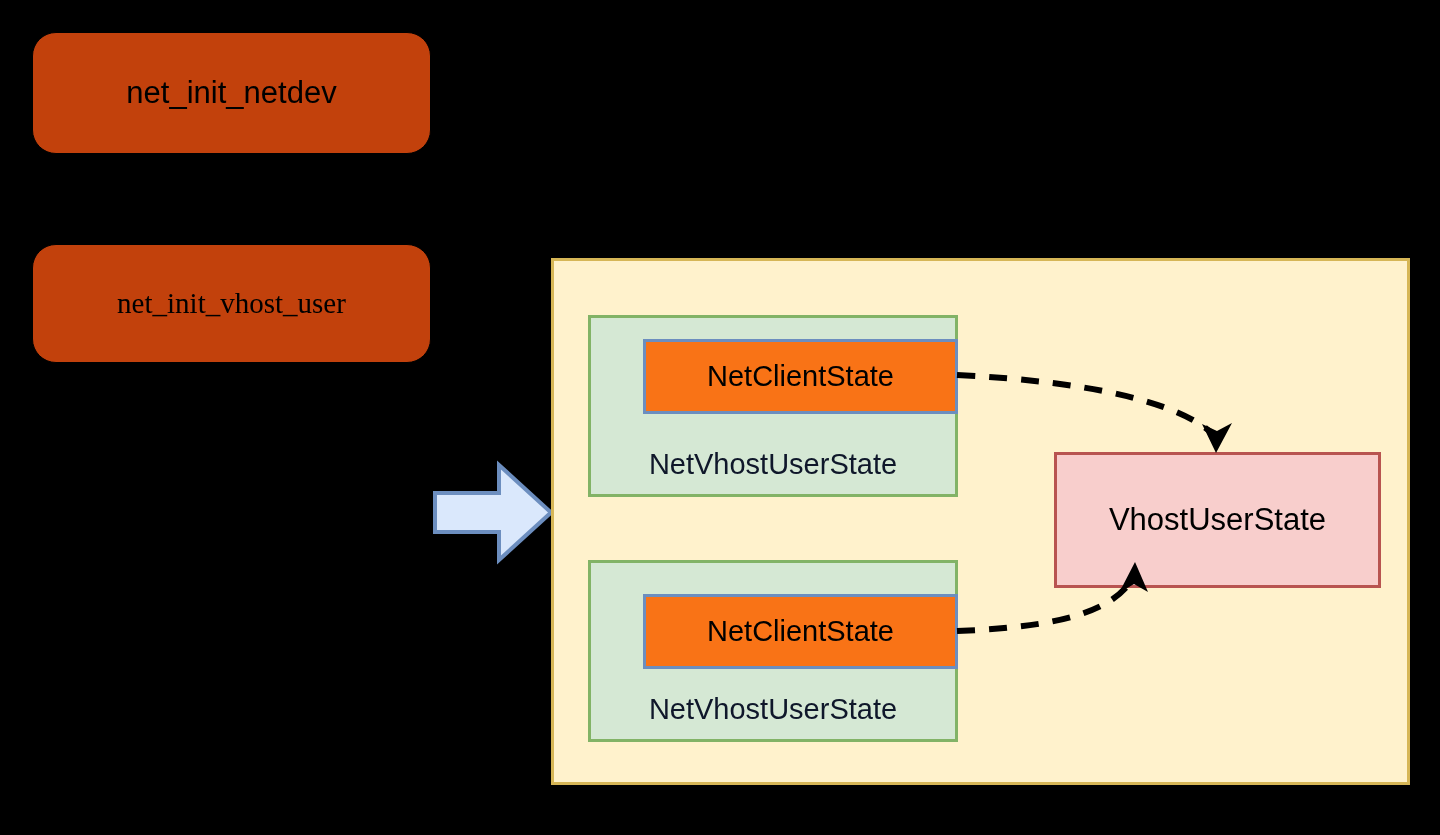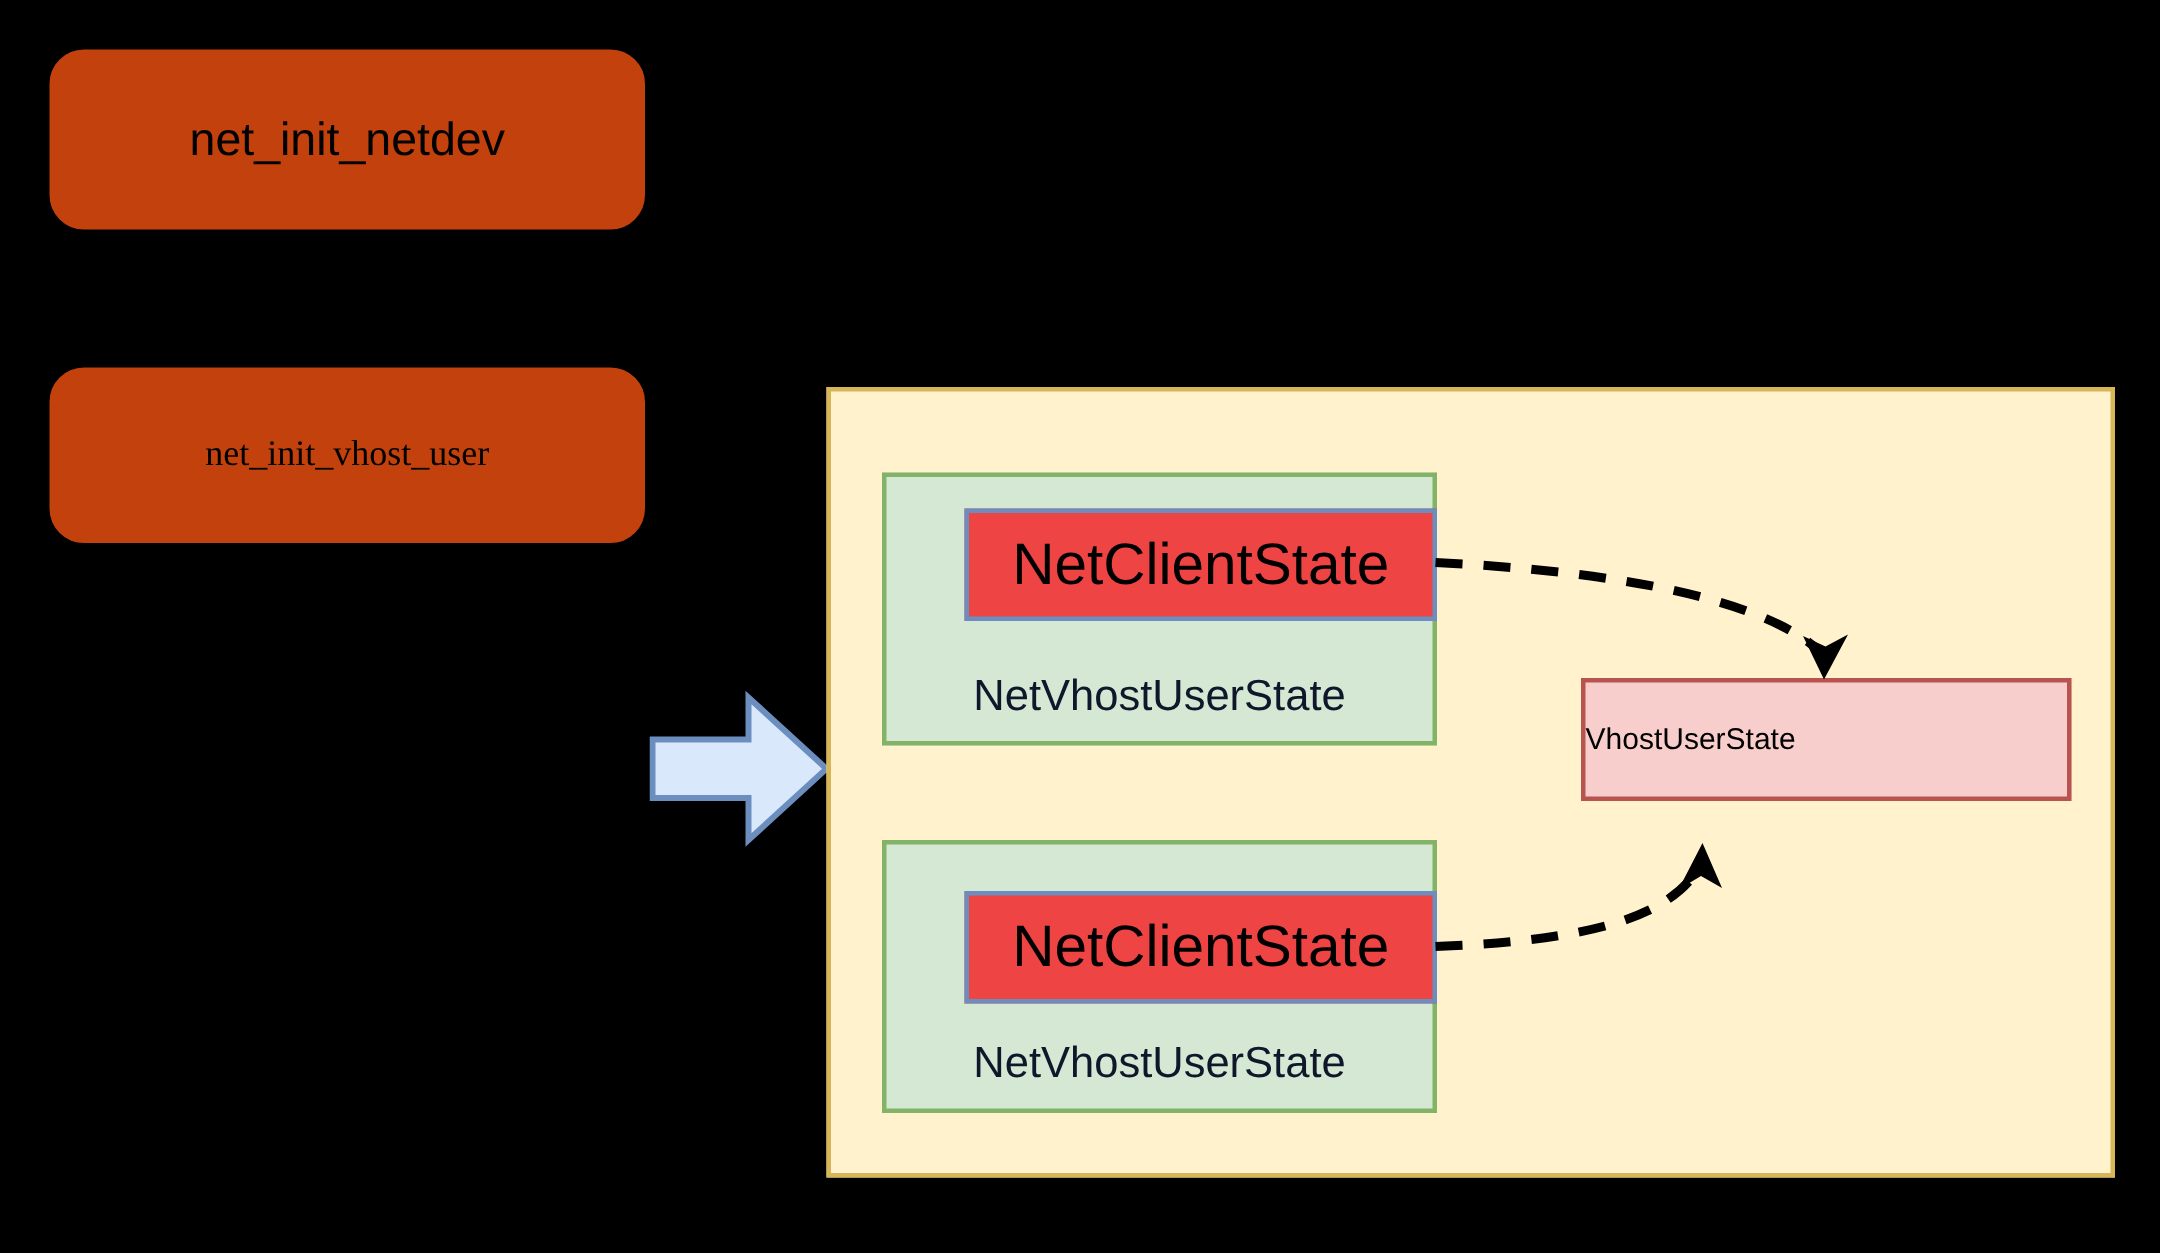--- a/index.html
+++ b/index.html
@@ -23,21 +23,21 @@
     border: 1px solid #000000;
     border-radius: 24px;
     display: flex;
     align-items: center;
     justify-content: center;
     box-sizing: border-box;
     color: #000000;
   }
   .fn-box span { display: block; line-height: 1.1; }
   .fn-sans { font-family: "Liberation Sans", sans-serif; font-size: 31px; }
-  .fn-serif { font-family: "Liberation Serif", serif; font-size: 24px; }
+  .fn-serif { font-family: "Liberation Serif", serif; font-size: 29px; }
 
   #fn-netdev     { left: 32px;  top: 32px;  width: 399px; height: 122px; }
   #fn-vhostuser  { left: 32px;  top: 244px; width: 399px; height: 119px; }
   #fn-vhostinit  { left: 32px;  top: 459px; width: 399px; height: 120px; }
 
   
   #block-arrow {
     position: absolute;
     left: 433px;
     top: 459px;
@@ -75,46 +75,47 @@
     text-align: center;
     font-size: 29px;
     color: #0f172a;
     line-height: 1.1;
     white-space: nowrap;
   }
 
   
   .client-box {
     position: absolute;
-    background: #ef4444;
+    background: #f97316;
     border: 3px solid #6c8ebf;
     box-sizing: border-box;
     display: flex;
     align-items: center;
     justify-content: center;
     color: #000000;
-    font-size: 39px;
+    font-size: 29px;
   }
   #client-upper { left: 643px; top: 339px; width: 315px; height: 75px; }
   #client-lower { left: 643px; top: 594px; width: 315px; height: 75px; }
 
   
   #vhost-state-box {
     position: absolute;
     left: 1054px;
     top: 452px;
     width: 327px;
-    height: 82px;
+    height: 136px;
     background: #f8cecc;
     border: 3px solid #b85450;
     box-sizing: border-box;
     display: flex;
     align-items: center;
+    justify-content: center;
     color: #000000;
-    font-size: 20px;
+    font-size: 31px;
   }
 
   
   #connectors {
     position: absolute;
     left: 0;
     top: 0;
     width: 1440px;
     height: 835px;
     pointer-events: none;

